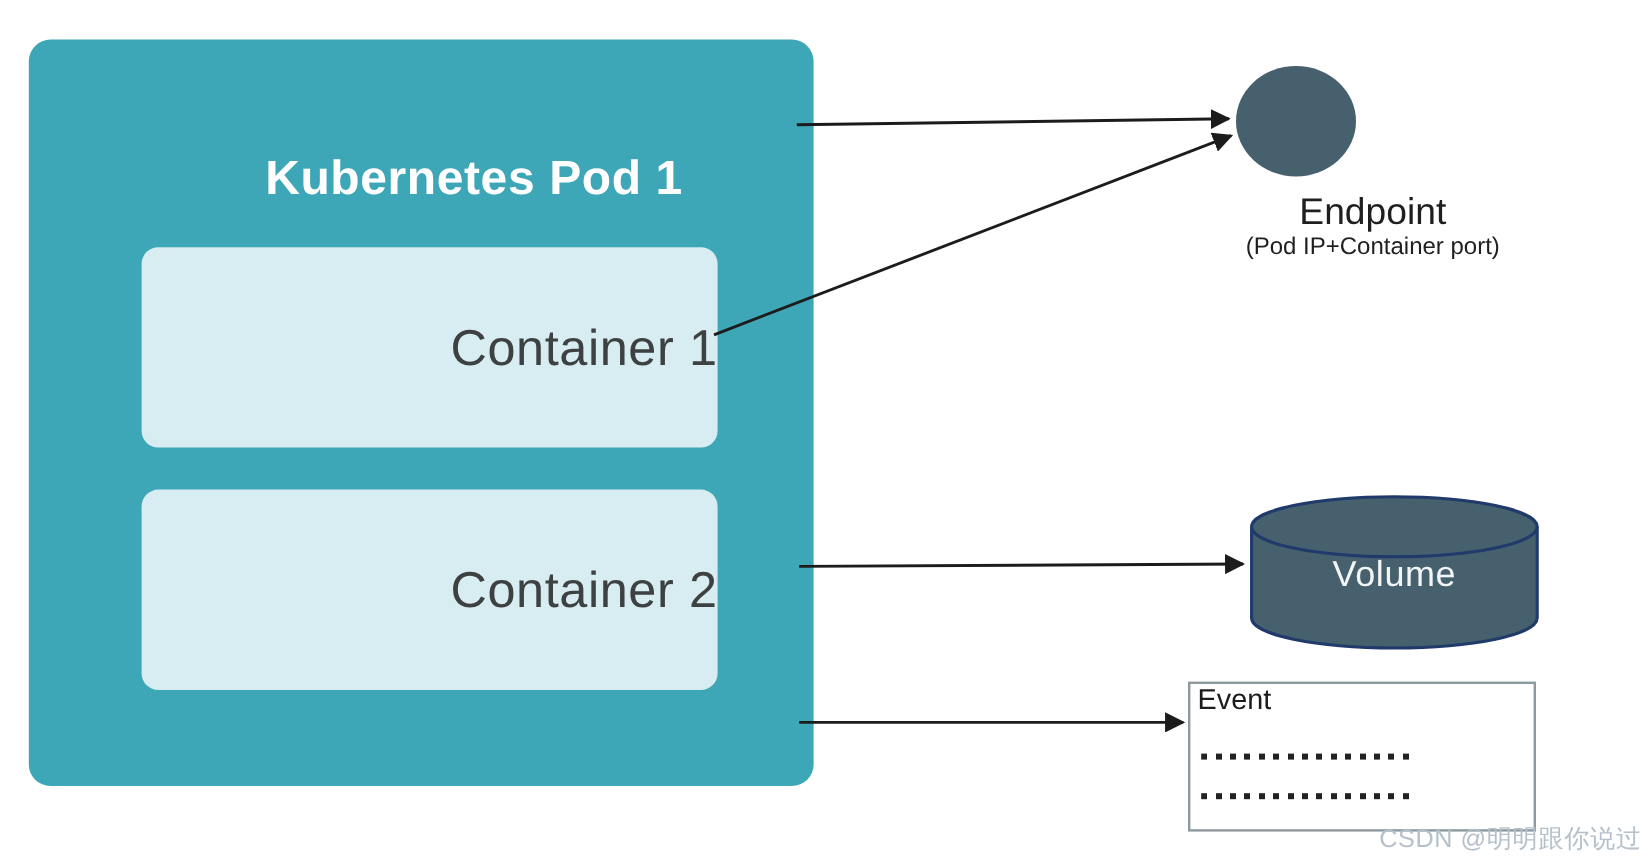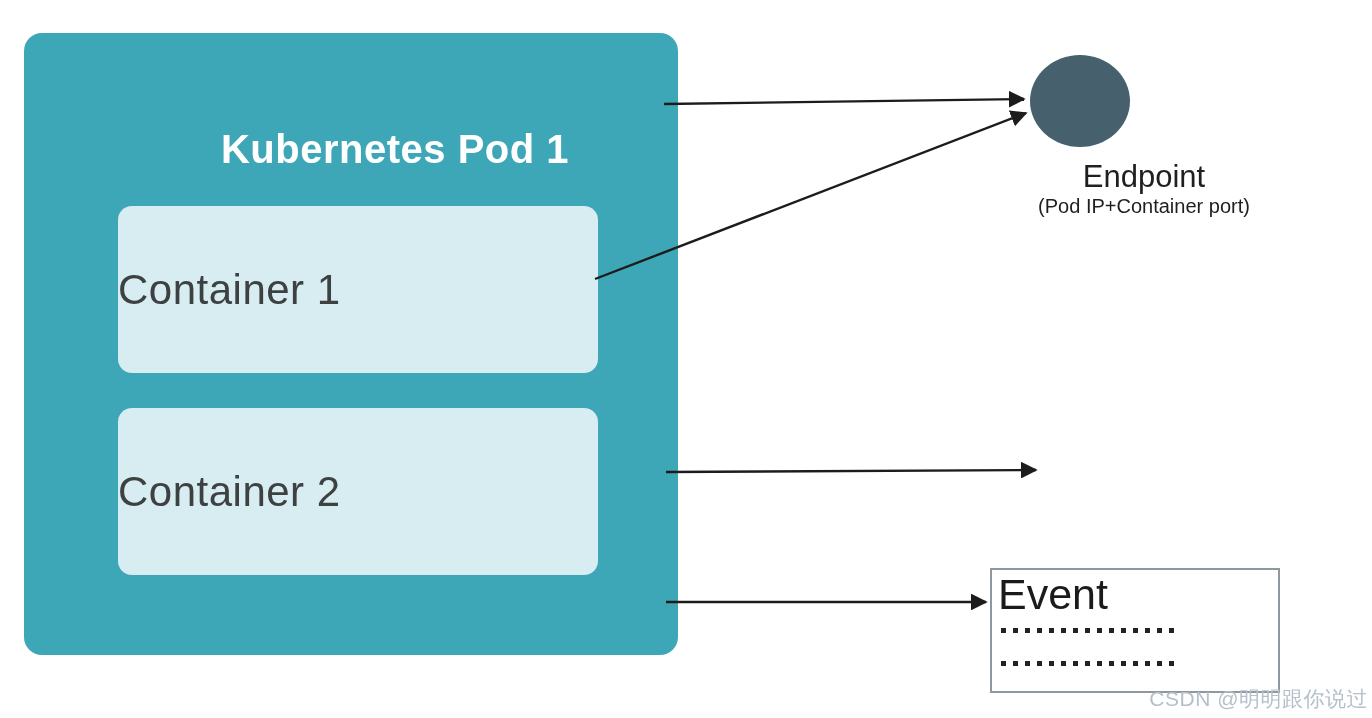--- a/index.html
+++ b/index.html
@@ -40,21 +40,21 @@
   }
   .container-box {
     position: absolute;
     left: 94px;
     width: 480px;
     height: 167px;
     background: var(--container_fill, #D8EDF2);
     border-radius: 14px;
     display: flex;
     align-items: center;
-    justify-content: flex-start;
+    justify-content: flex-end;
   }
   .container-box.c1 { top: 173px; }
   .container-box.c2 { top: 375px; }
   .container-label {
     color: var(--container_text, #3E4142);
     font-size: 42px;
     letter-spacing: 0.5px;
   }
 
   
@@ -114,21 +114,21 @@
     height: 125px;
     background: #ffffff;
     border: 2px solid var(--event_border, #8E989F);
     box-sizing: border-box;
   }
   .event-label {
     position: absolute;
     left: 6px;
     top: 0px;
     color: #1b1b1b;
-    font-size: 43px;
+    font-size: 24px;
   }
   .dotted-line {
     position: absolute;
     left: 9px;
     width: 176px;
     height: 5px;
     background: repeating-linear-gradient(90deg, #222 0 5px, transparent 5px 12px);
   }
   .dotted-line.row1 { top: 58px; }
   .dotted-line.row2 { top: 91px; }
@@ -172,20 +172,27 @@
       <span class="container-label">Container 2</span>
     </div>
   </div>
 
   <div class="endpoint-circle"></div>
   <div class="endpoint-labels">
     <div class="endpoint-title">Endpoint</div>
     <div class="endpoint-subtitle">(Pod IP+Container port)</div>
   </div>
 
+  <div class="volume">
+    <svg width="244" height="130" viewBox="0 0 244 130">
+      <path class="cyl-fill" d="M3 27 v76 a119 25 0 0 0 238 0 v-76"></path>
+      <ellipse class="cyl-fill" cx="122" cy="27" rx="119" ry="25"></ellipse>
+    </svg>
+    <div class="volume-label">Volume</div>
+  </div>
 
   <div class="event-box">
     <div class="event-label">Event</div>
     <div class="dotted-line row1"></div>
     <div class="dotted-line row2"></div>
   </div>
 
   <svg class="arrows" viewBox="0 0 1372 718">
     <defs>
       <marker id="ah" viewBox="0 0 10 10" refX="9" refY="5" markerWidth="7" markerHeight="7" orient="auto-start-reverse">

